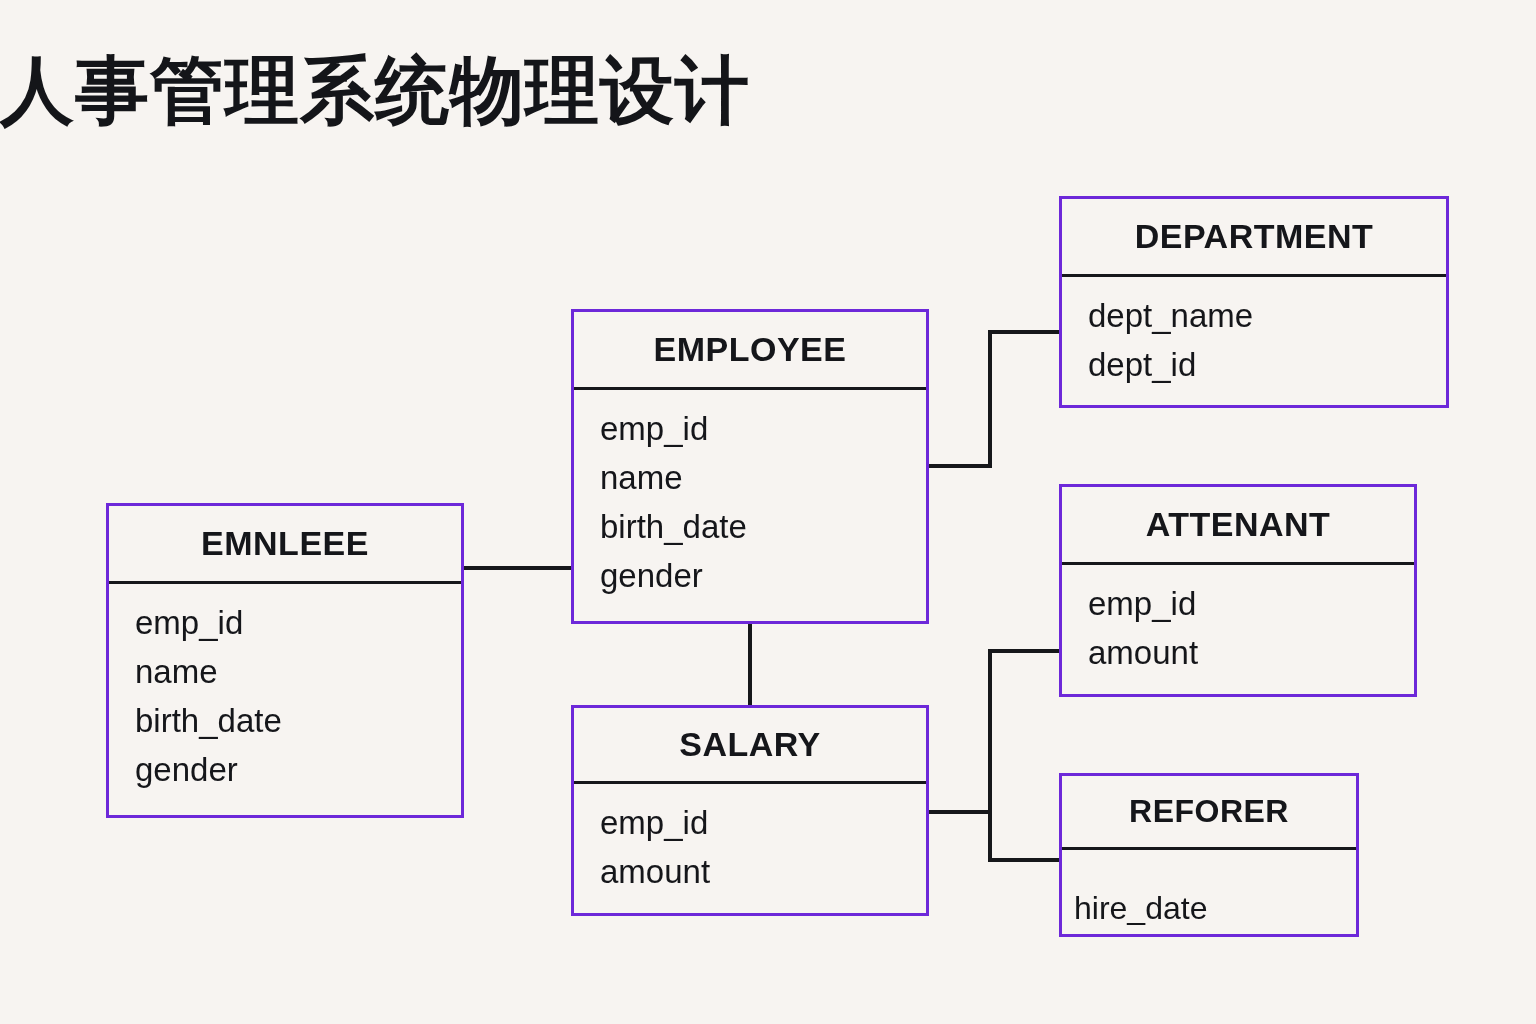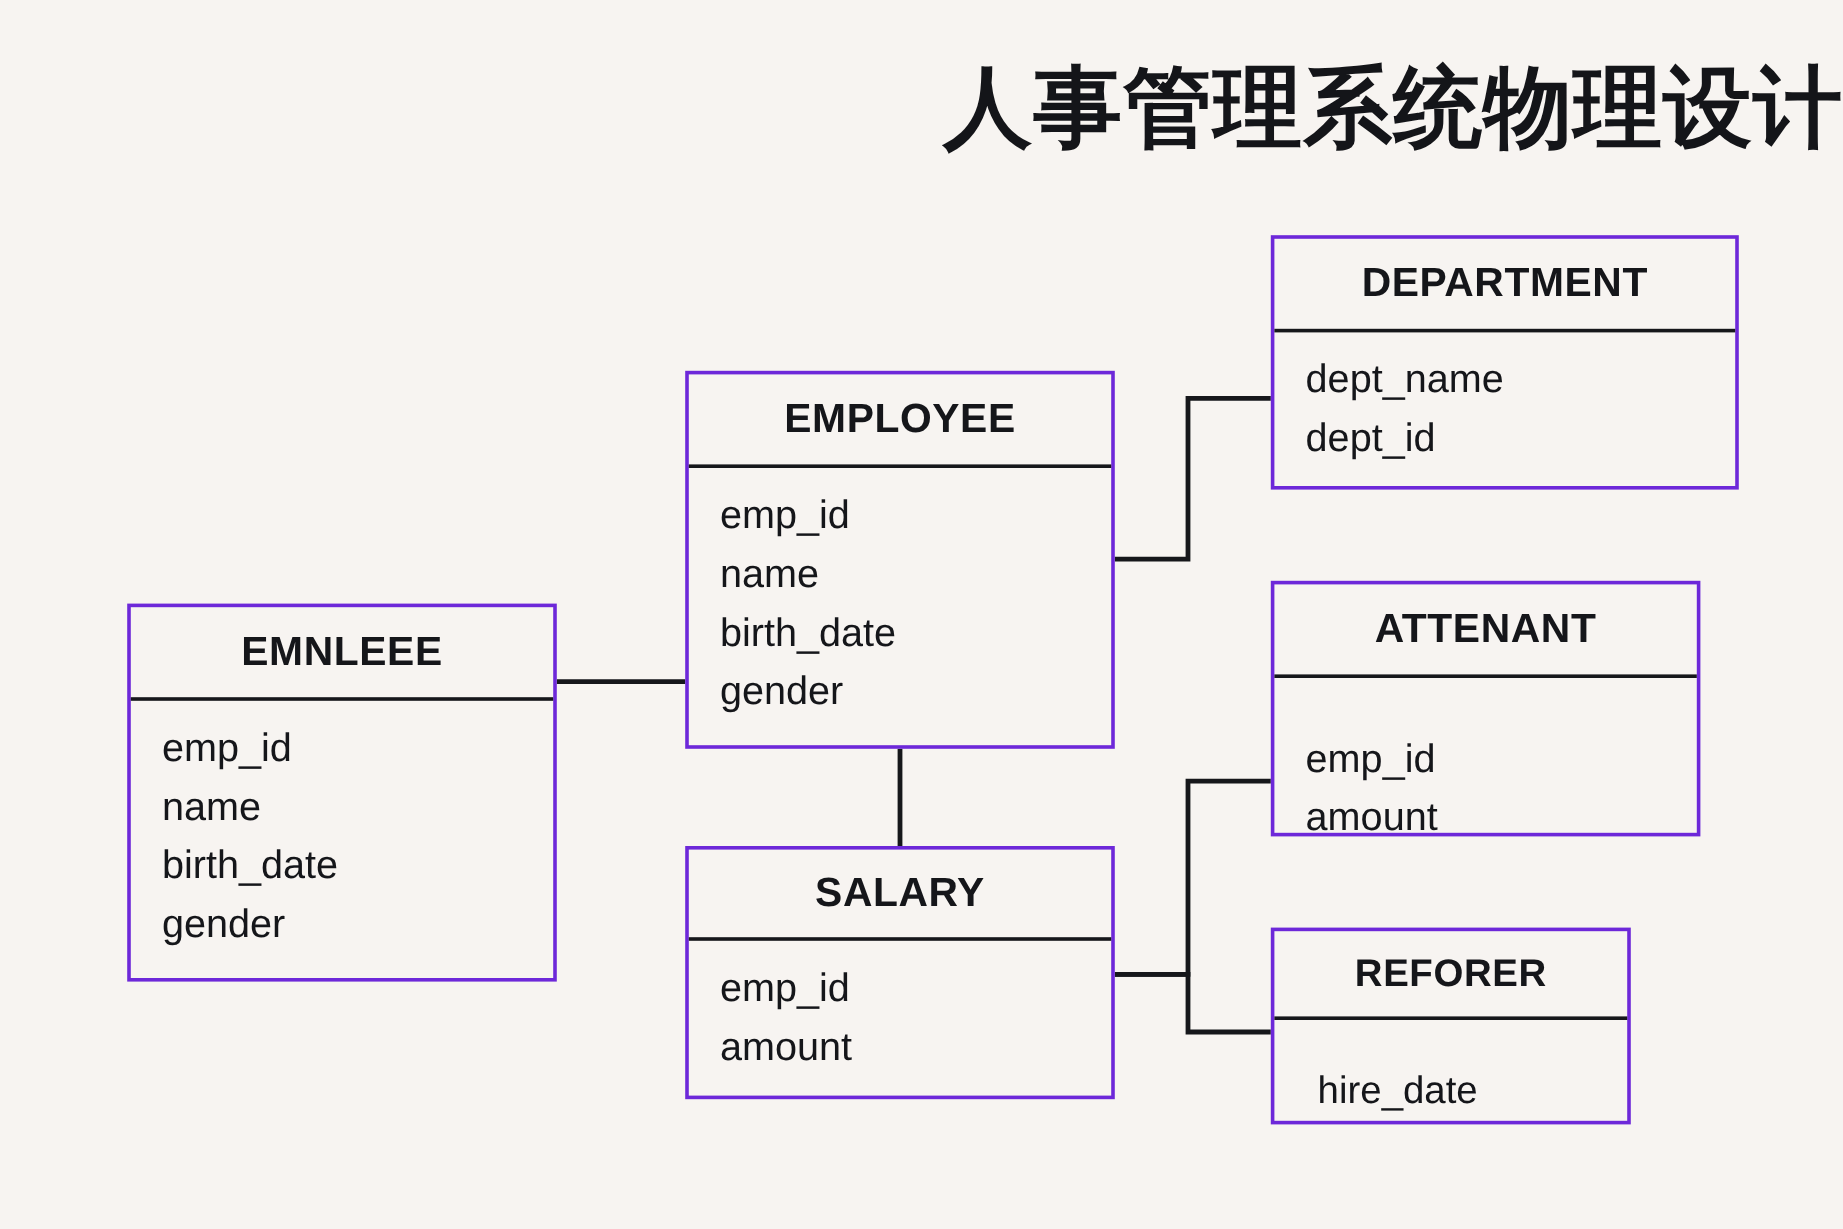--- a/index.html
+++ b/index.html
@@ -26,21 +26,21 @@
     top: 0;
     width: 1536px;
     height: 1024px;
     pointer-events: none;
   }
   .diagram-title {
     position: absolute;
     left: 0;
     top: 52px;
     width: 1536px;
-    text-align: right;
+    text-align: left;
     font-size: 74px;
     font-weight: 700;
     letter-spacing: 1px;
     line-height: 1.05;
     color: #141519;
     font-family: "DejaVu Sans", "Liberation Sans", sans-serif;
   }
   .entity {
     position: absolute;
     box-sizing: border-box;
@@ -80,29 +80,29 @@
   
   #ent-emnleee   { left: 106px; top: 487px; width: 358px; height: 315px; margin-top: 16px; }
   #ent-emnleee   > .entity-header { height: 78px; }
 
   #ent-employee  { left: 571px; top: 309px; width: 358px; height: 315px; }
   #ent-employee  > .entity-header { height: 78px; }
 
   #ent-department{ left: 1059px; top: 196px; width: 390px; height: 212px; }
   #ent-department> .entity-header { height: 78px; }
 
-  #ent-attenant  { left: 1059px; top: 484px; width: 358px; height: 213px; gap: 28px; }
+  #ent-attenant  { left: 1059px; top: 484px; width: 358px; height: 213px; }
   #ent-attenant  > .entity-header { height: 78px; }
 
   #ent-salary    { left: 571px; top: 705px; width: 358px; height: 211px; }
   #ent-salary    > .entity-header { height: 76px; }
 
   #ent-reforer   { left: 1059px; top: 773px; width: 300px; height: 164px; gap: 22px; }
   #ent-reforer   > .entity-header { height: 74px; font-size: 32px; }
-  #ent-reforer   > .entity-attrs  { padding-top: 12px; padding-left: 36px; }
+  #ent-reforer   > .entity-attrs  { padding-top: 12px; padding-left: 12px; }
   #ent-reforer   .attr { font-size: 32px; }
 </style>
 </head>
 <body>
 
 <div id="canvas">
 
   <svg id="connector-layer" viewBox="0 0 1536 1024" width="1536" height="1024" xmlns="http://www.w3.org/2000/svg">
     <g fill="none" stroke="#16171b" stroke-width="4" stroke-linecap="square" stroke-linejoin="miter">
 

